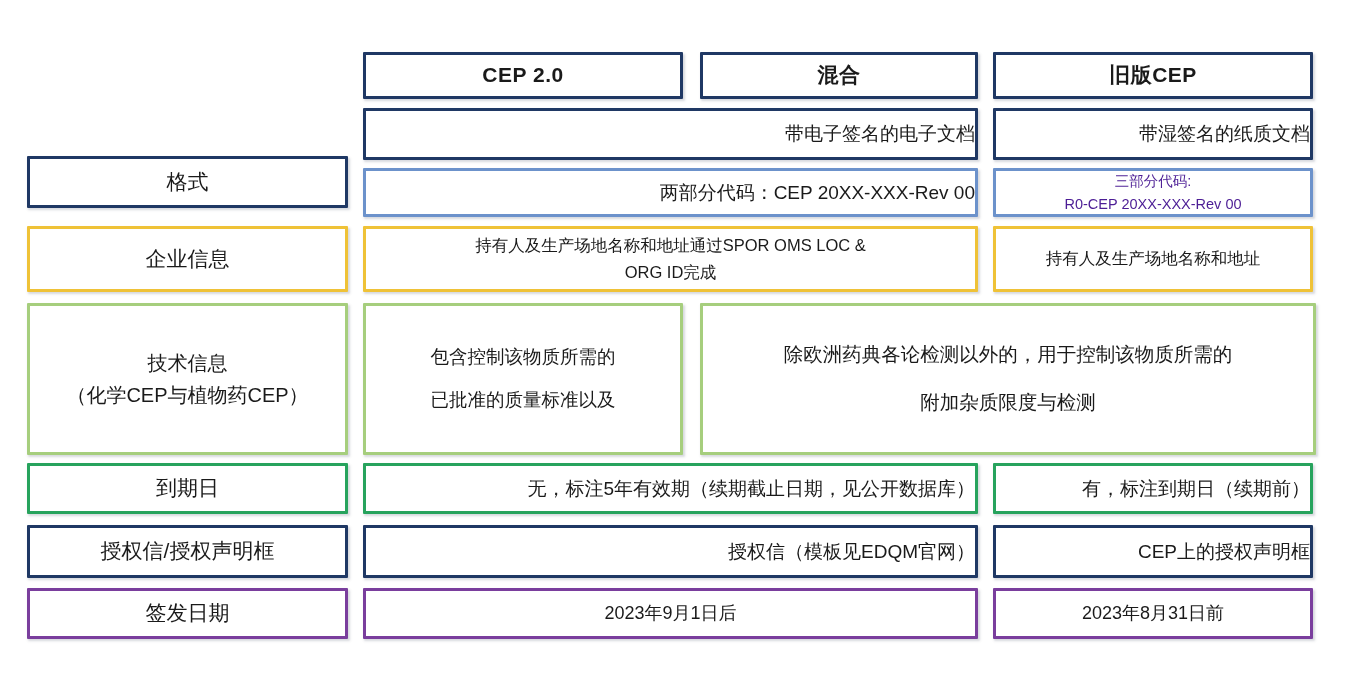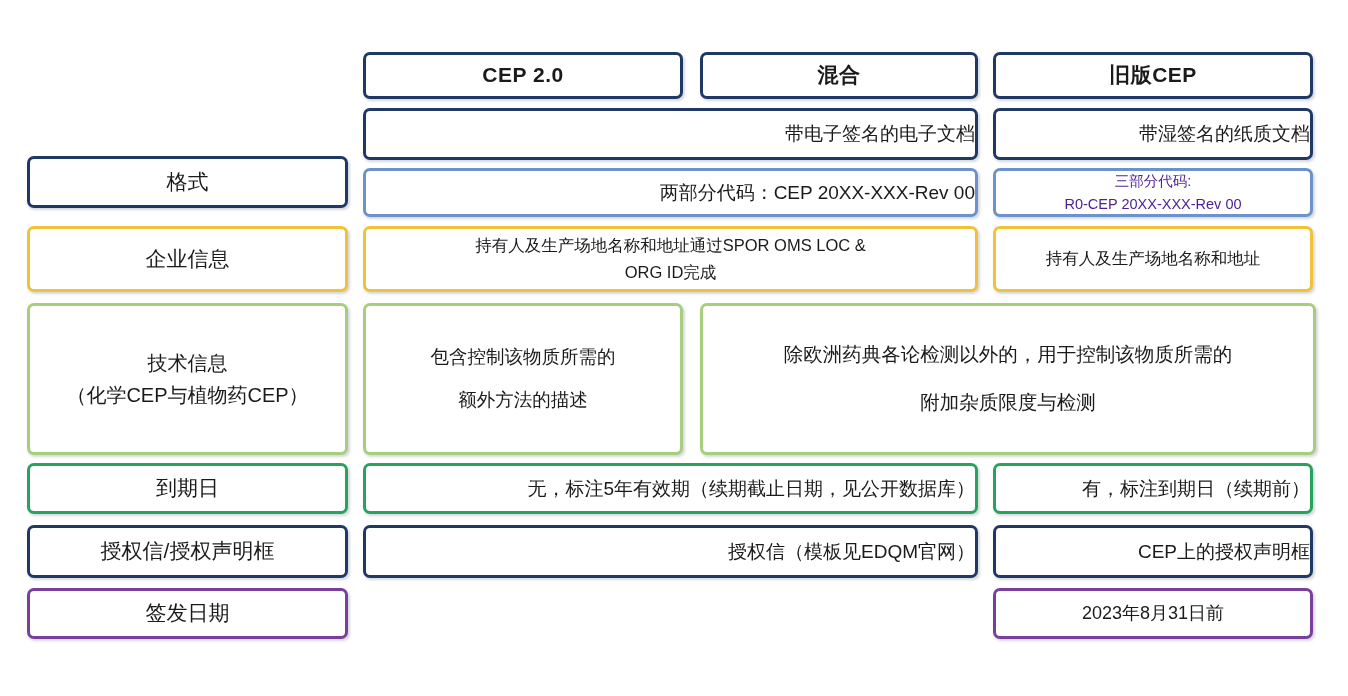--- a/index.html
+++ b/index.html
@@ -13,21 +13,21 @@
     position: relative;
     width: 1348px;
     height: 696px;
     background: #ffffff;
     overflow: hidden;
   }
   .box {
     position: absolute;
     box-sizing: border-box;
     border: 3px solid #1F3864;
-    border-radius: 7px;
+    border-radius: 1px;
     background: #ffffff;
     display: flex;
     flex-direction: column;
     align-items: center;
     justify-content: center;
     text-align: center;
     box-shadow: 1.5px 2px 2.5px rgba(90,100,120,0.25);
     line-height: 1.35;
   }
   .box span { display: block; }
@@ -84,21 +84,21 @@
   <div class="box cell-md" style="left: 993px; top: 226px; width: 320px; height: 66px; border-color: rgb(239, 194, 55);">
     <span>持有人及生产场地名称和地址</span>
   </div>
 
   <div class="box tech-label" style="left: 27px; top: 303px; width: 321px; height: 152px; border-color: rgb(166, 206, 125);">
     <span>技术信息</span>
     <span>（化学CEP与植物药CEP）</span>
   </div>
   <div class="box tech-mid" style="left: 363px; top: 303px; width: 320px; height: 152px; border-color: rgb(166, 206, 125);">
     <span>包含控制该物质所需的</span>
-    <span>额外方法的描述</span>
+    <span>已批准的质量标准以及</span>
   </div>
   <div class="box tech-wide" style="left: 700px; top: 303px; width: 616px; height: 152px; border-color: rgb(166, 206, 125);">
     <span>除欧洲药典各论检测以外的，用于控制该物质所需的</span>
     <span>附加杂质限度与检测</span>
   </div>
 
   <div class="box label" style="left: 27px; top: 463px; width: 321px; height: 51px; border-color: rgb(39, 163, 93);">
     <span>到期日</span>
   </div>
   <div class="box cell" style="left: 363px; top: 463px; width: 615px; height: 51px; border-color: rgb(39, 163, 93);">
@@ -114,17 +114,20 @@
   <div class="box cell" style="left: 363px; top: 525px; width: 615px; height: 53px; border-color: rgb(31, 56, 100);">
     <span>授权信（模板见EDQM官网）</span>
   </div>
   <div class="box cell" style="left: 993px; top: 525px; width: 320px; height: 53px; border-color: rgb(31, 56, 100);">
     <span>CEP上的授权声明框</span>
   </div>
 
   <div class="box label" style="left: 27px; top: 588px; width: 321px; height: 51px; border-color: rgb(122, 62, 157);">
     <span>签发日期</span>
   </div>
+  <div class="box date-cell" style="left: 363px; top: 588px; width: 615px; height: 51px; border-color: rgb(122, 62, 157);">
+    <span>2023年9月1日后</span>
+  </div>
   <div class="box date-cell" style="left: 993px; top: 588px; width: 320px; height: 51px; border-color: rgb(122, 62, 157);">
     <span>2023年8月31日前</span>
   </div>
 
 </div>
 
 </body></html>

